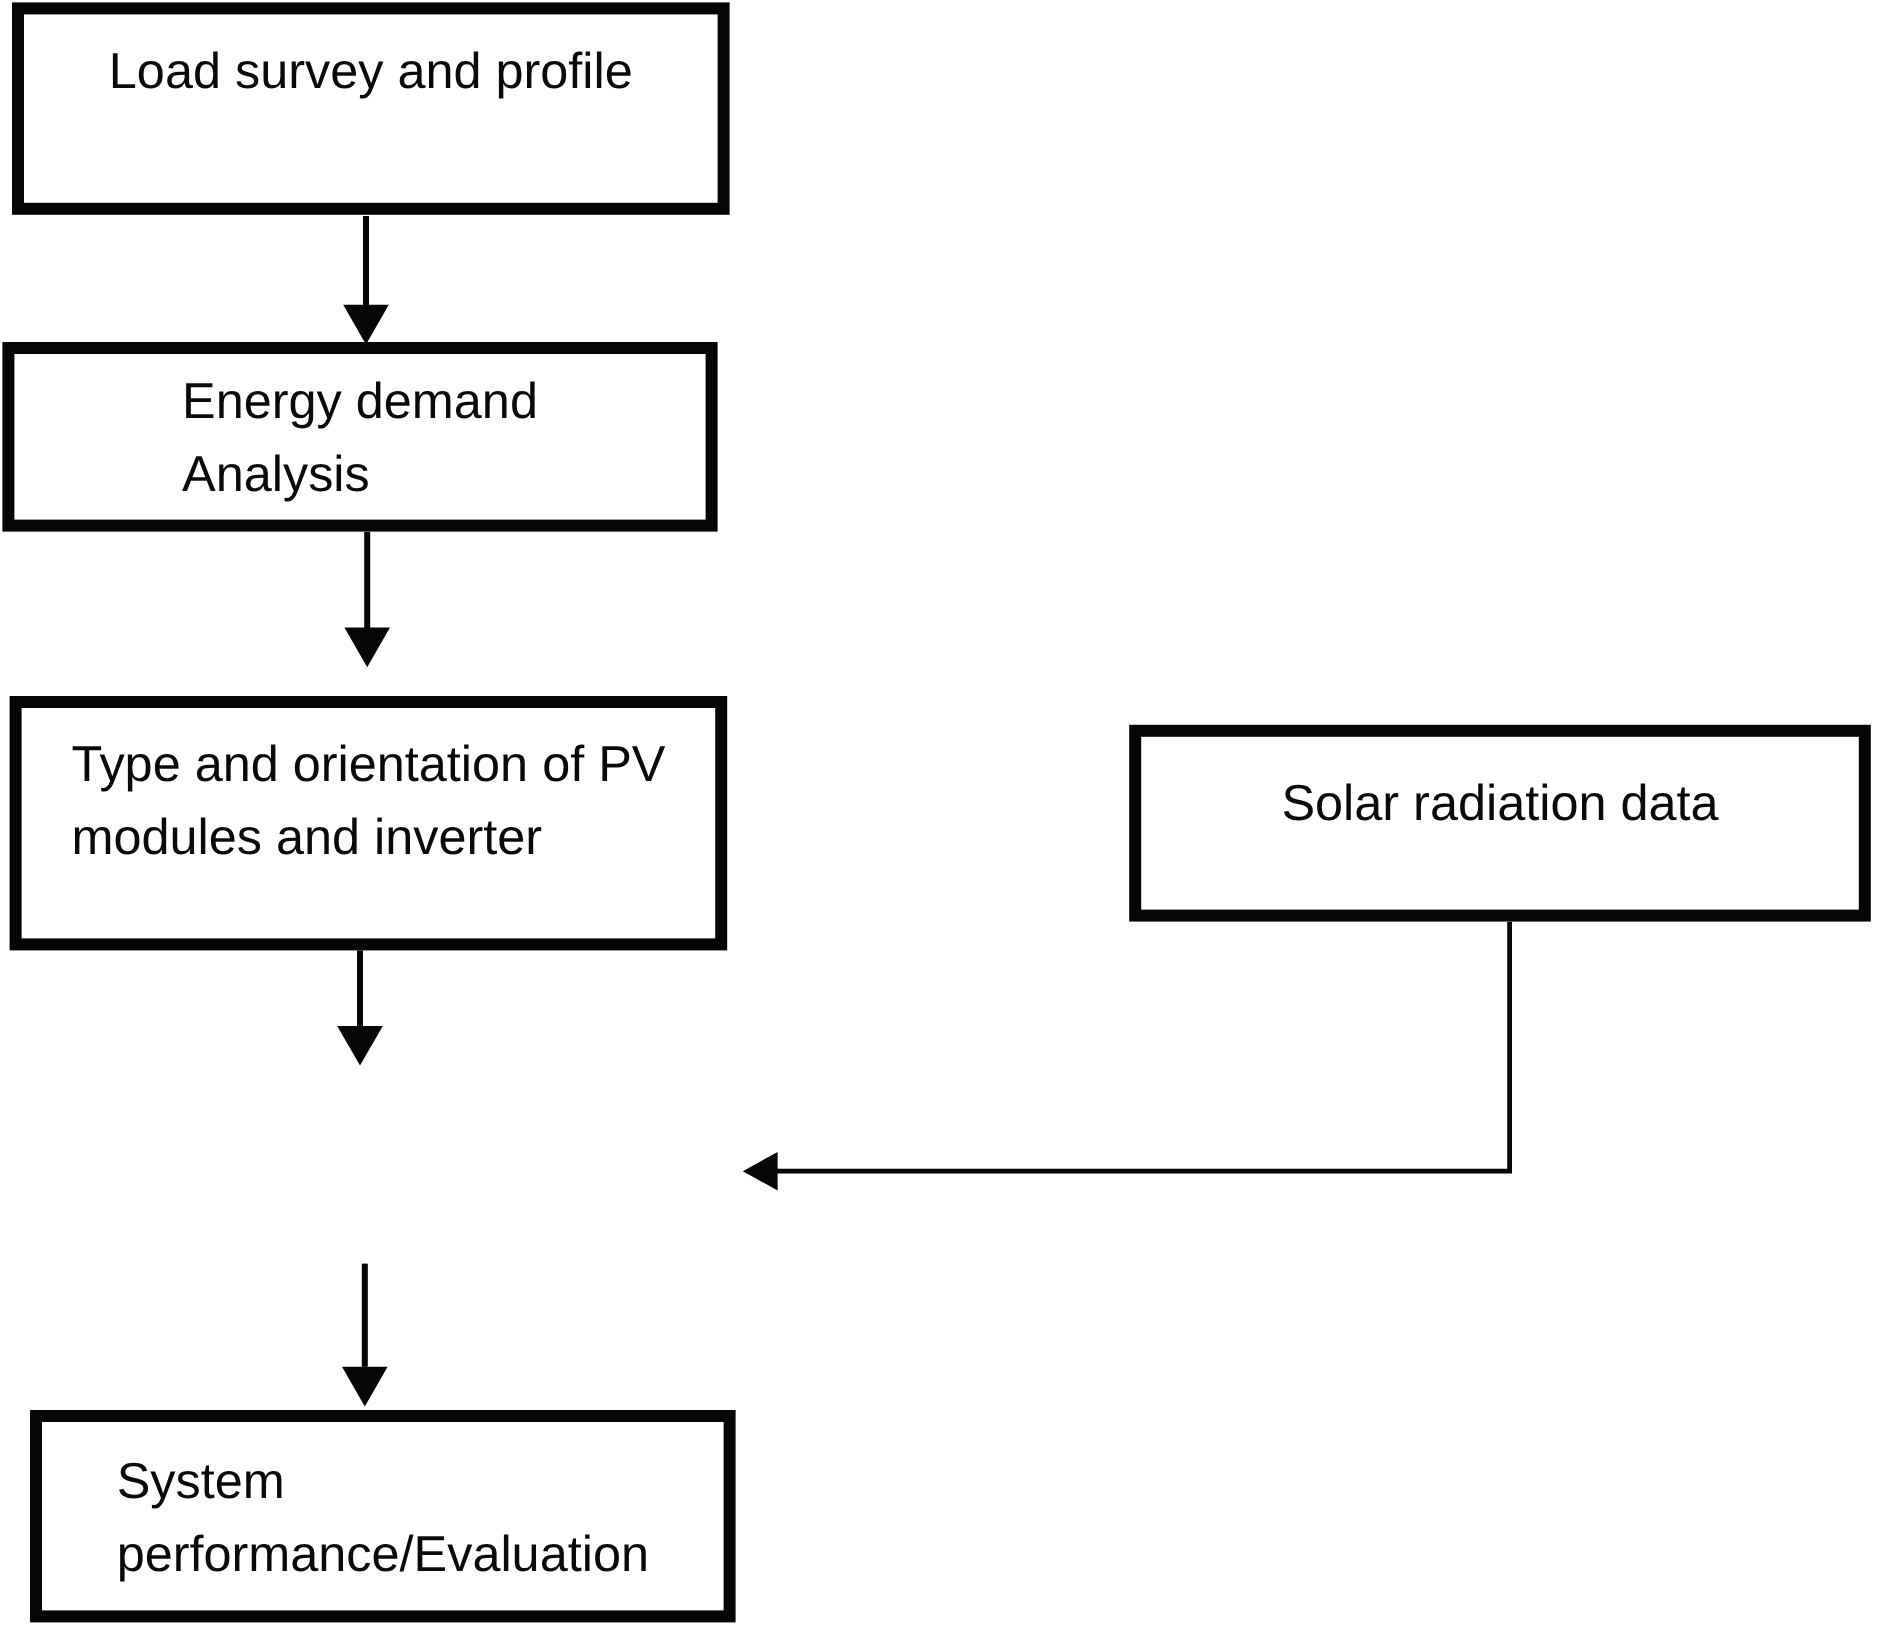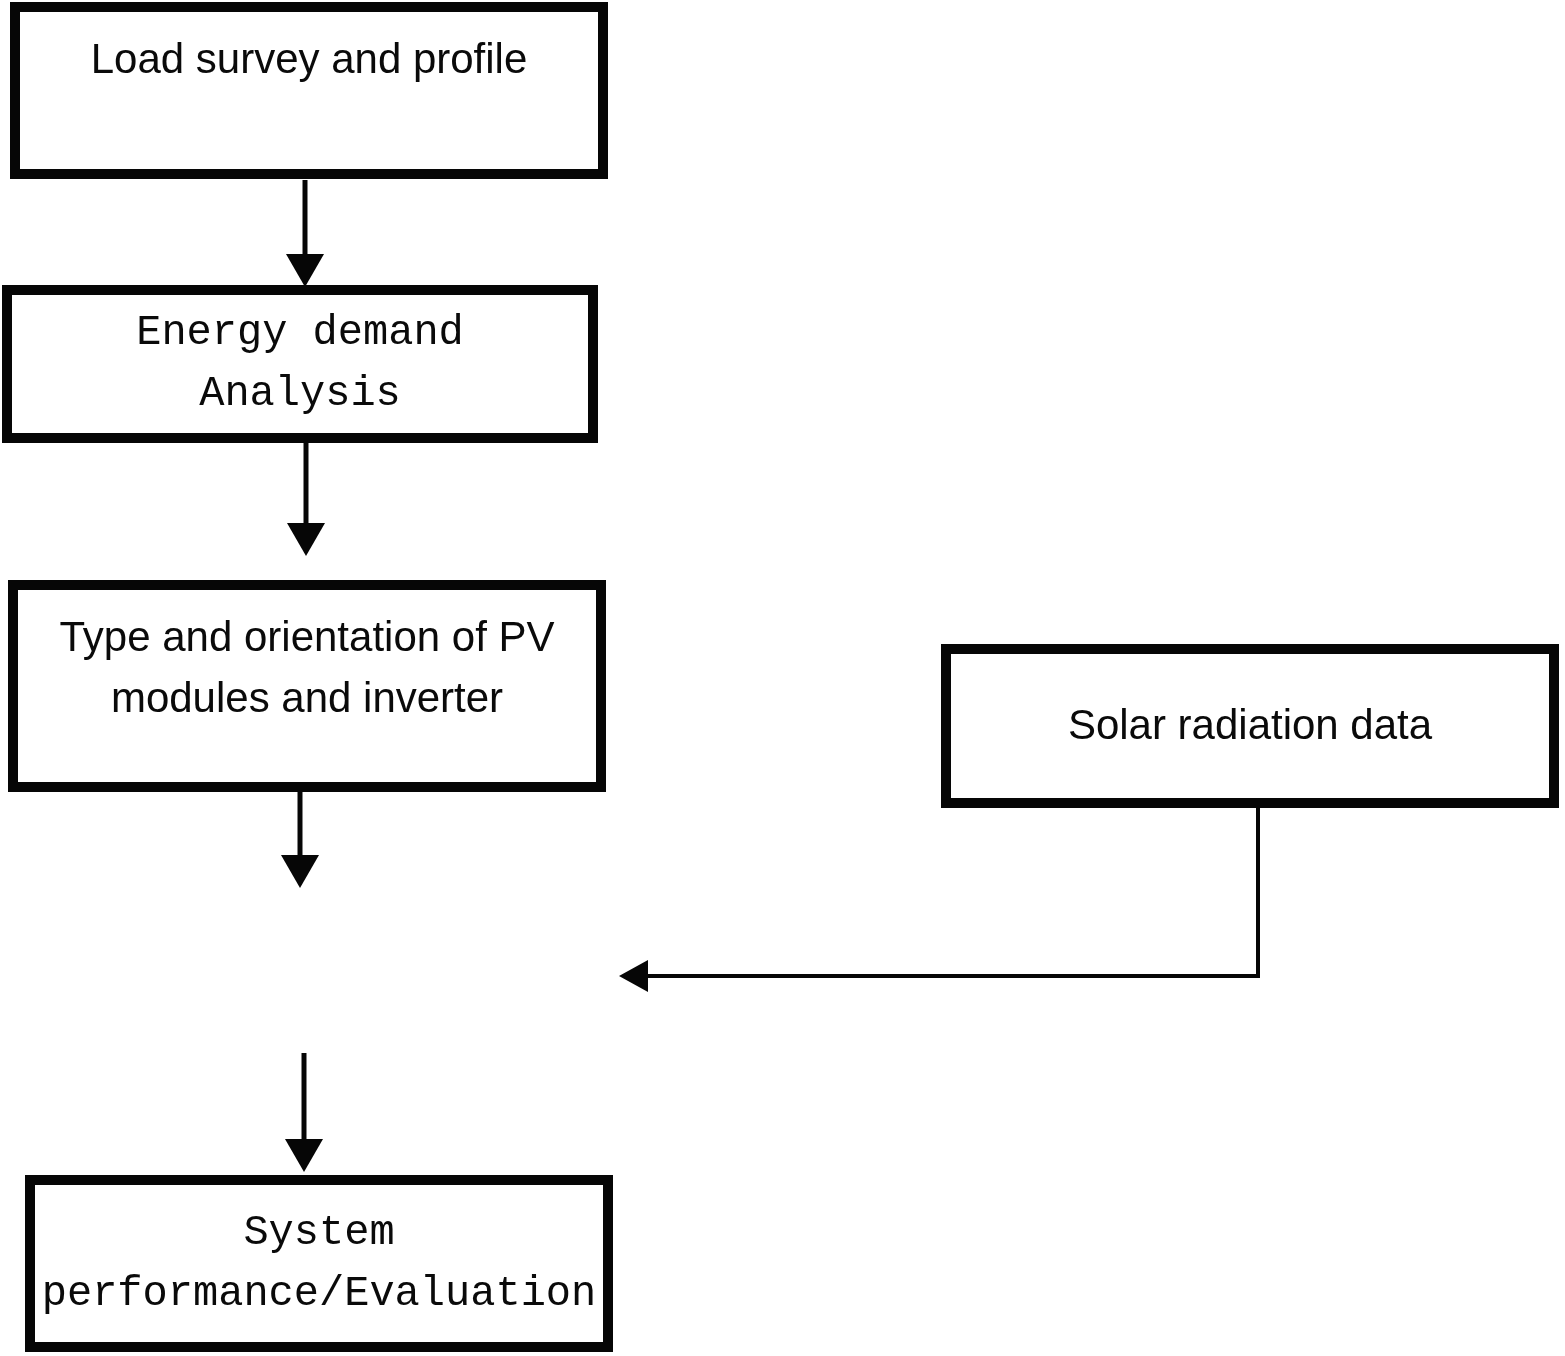--- a/index.html
+++ b/index.html
@@ -19,35 +19,34 @@
     position: absolute;
     box-sizing: border-box;
     border: 10px solid #060606;
     background: #ffffff;
     display: flex;
     flex-direction: column;
     align-items: center;
     color: #0a0a0a;
     font-size: 42px;
     line-height: 61px;
-    text-align: center;
   }
   .node .label {
     white-space: pre-line;
   }
-  .v-center { justify-content: center; font-family: Liberation Mono, monospace; }
+  .v-center { justify-content: center; }
   .v-top    { justify-content: flex-start; }
 
   
   #node-load-survey        { left: 10px;  top: 2px;    width: 598px; height: 177px; padding-top: 16px; }
   #node-energy-demand      { left: 2px;   top: 285px;  width: 596px; height: 158px; }
   #node-pv-type            { left: 8px;   top: 580px;  width: 598px; height: 212px; padding-top: 16px; }
   #node-energy-modelling   { left: 3px;   top: 891px;  width: 615px; height: 162px; }
   #node-system-performance { left: 25px;  top: 1175px; width: 588px; height: 177px; }
-  #node-solar-radiation    { left: 941px; top: 604px;  width: 618px; height: 164px; padding-top: 40px; margin-top: 40px; }
+  #node-solar-radiation    { left: 941px; top: 604px;  width: 618px; height: 164px; padding-top: 24px; }
 
   #connector-layer {
     position: absolute;
     left: 0;
     top: 0;
     width: 1565px;
     height: 1356px;
   }
 </style>
 </head>

